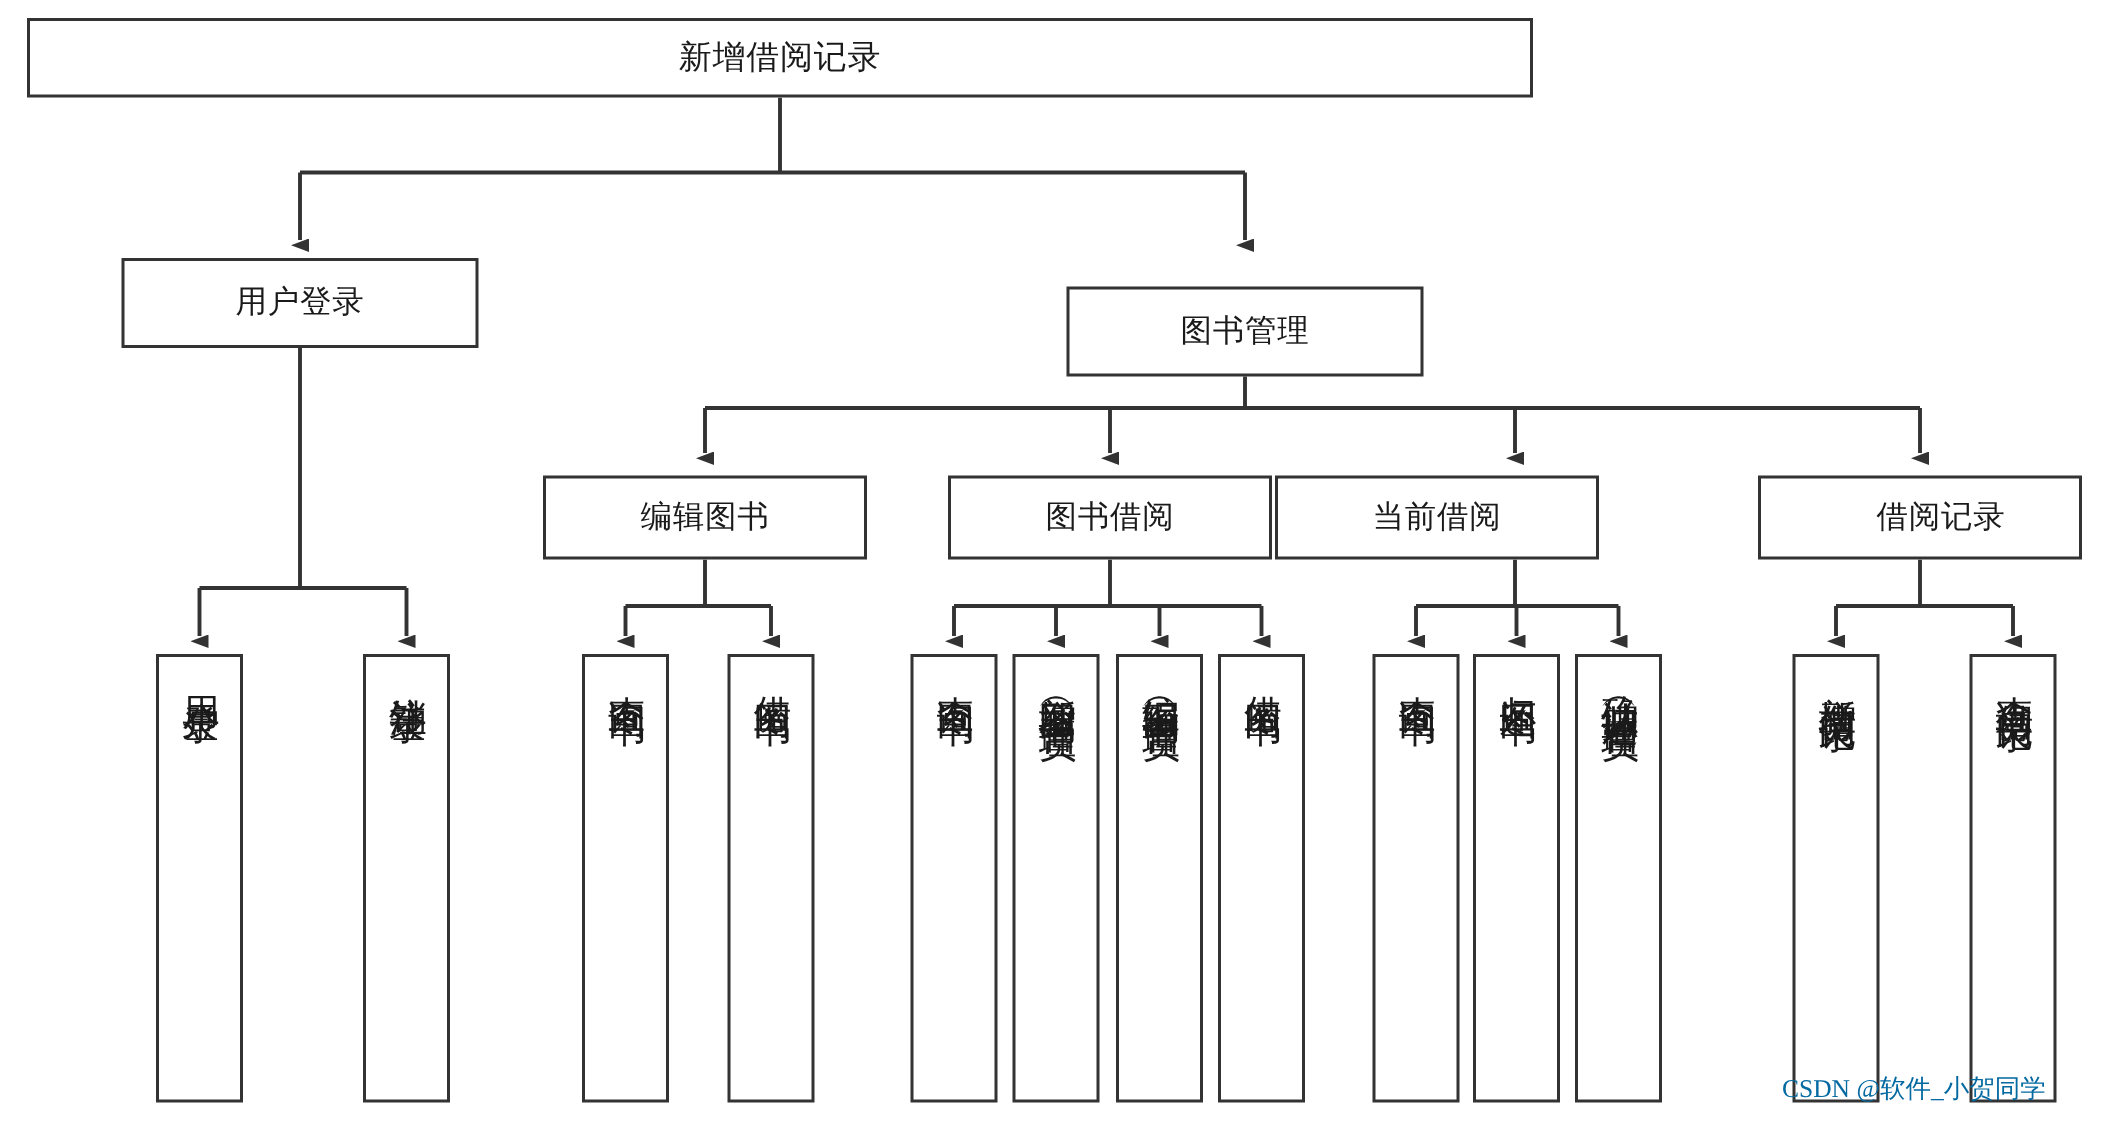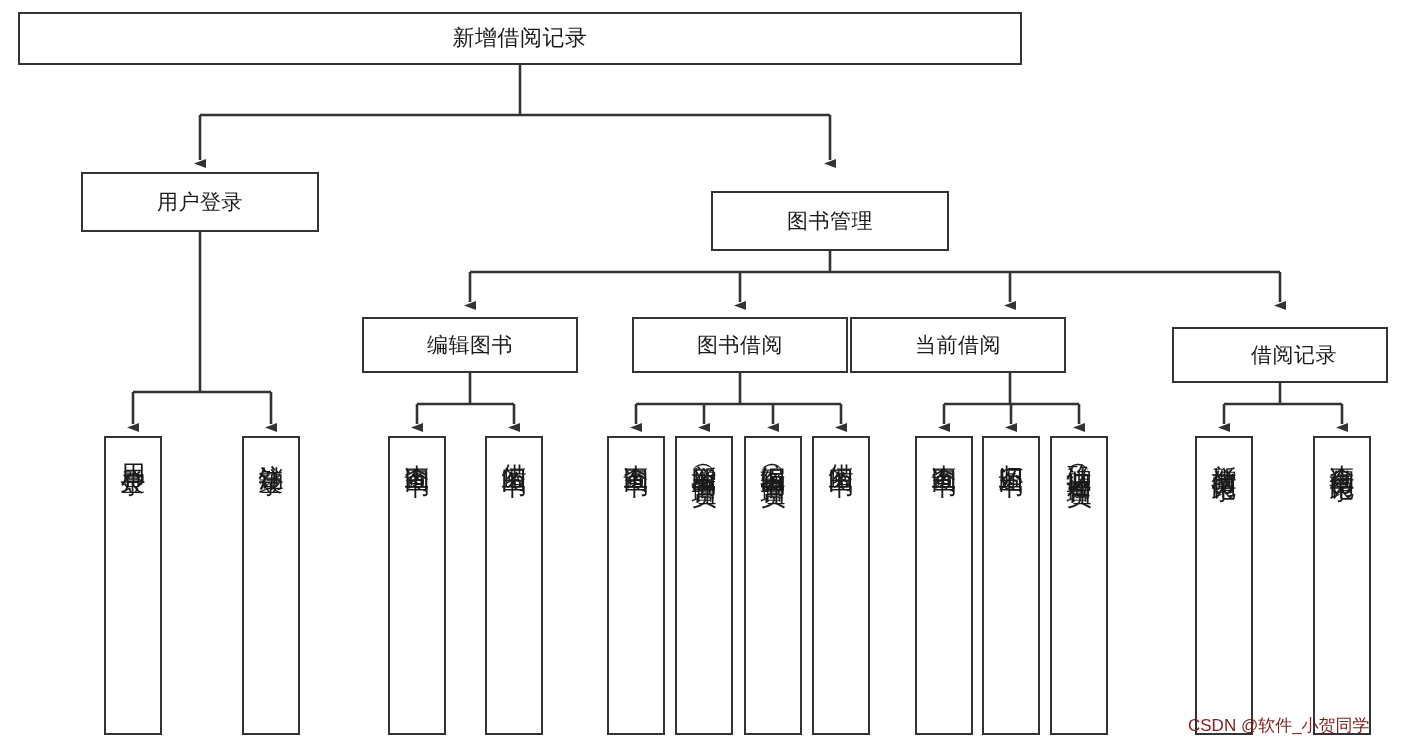--- a/index.html
+++ b/index.html
@@ -63,24 +63,24 @@
     font-size: 25px;
     line-height: 1.08;
     letter-spacing: 3px;
     white-space: nowrap;
   }
   .watermark {
     position: absolute;
     left: 1188px;
     top: 714px;
     font-size: 17px;
-    color: #7f1d1d;
+    color: #0369a1;
     white-space: nowrap;
     z-index: 5;
-    font-family: Liberation Sans, sans-serif;
+    font-family: Liberation Serif, serif;
   }
 </style>
 </head>
 <body>
 
 <div id="canvas">
 
   <svg id="edges" viewBox="0 0 1405 747" xmlns="http://www.w3.org/2000/svg">
     <defs>
       <marker id="arrow" markerWidth="10" markerHeight="12" refX="1" refY="6" orient="auto" markerUnits="userSpaceOnUse">
@@ -147,21 +147,21 @@
 
   <div class="node horizontal" style="left:362px; top:317px; width:216px; height:56px;">
     <span class="label">编辑图书</span>
   </div>
   <div class="node horizontal" style="left:632px; top:317px; width:216px; height:56px;">
     <span class="label">图书借阅</span>
   </div>
   <div class="node horizontal" style="left:850px; top:317px; width:216px; height:56px;">
     <span class="label">当前借阅</span>
   </div>
-  <div class="node horizontal" style="left:1172px; top:327px; width:216px; height:56px;padding-left:28px;">
+  <div class="node horizontal" style="left:1172px; top:317px; width:216px; height:56px;padding-left:28px;">
     <span class="label">借阅记录</span>
   </div>
 
   <div class="node vertical" style="left:104px; top:436px; width:58px; height:299px;">
     <span class="label">用户登录</span>
   </div>
   <div class="node vertical" style="left:242px; top:436px; width:58px; height:299px;">
     <span class="label">注销登录</span>
   </div>
 

